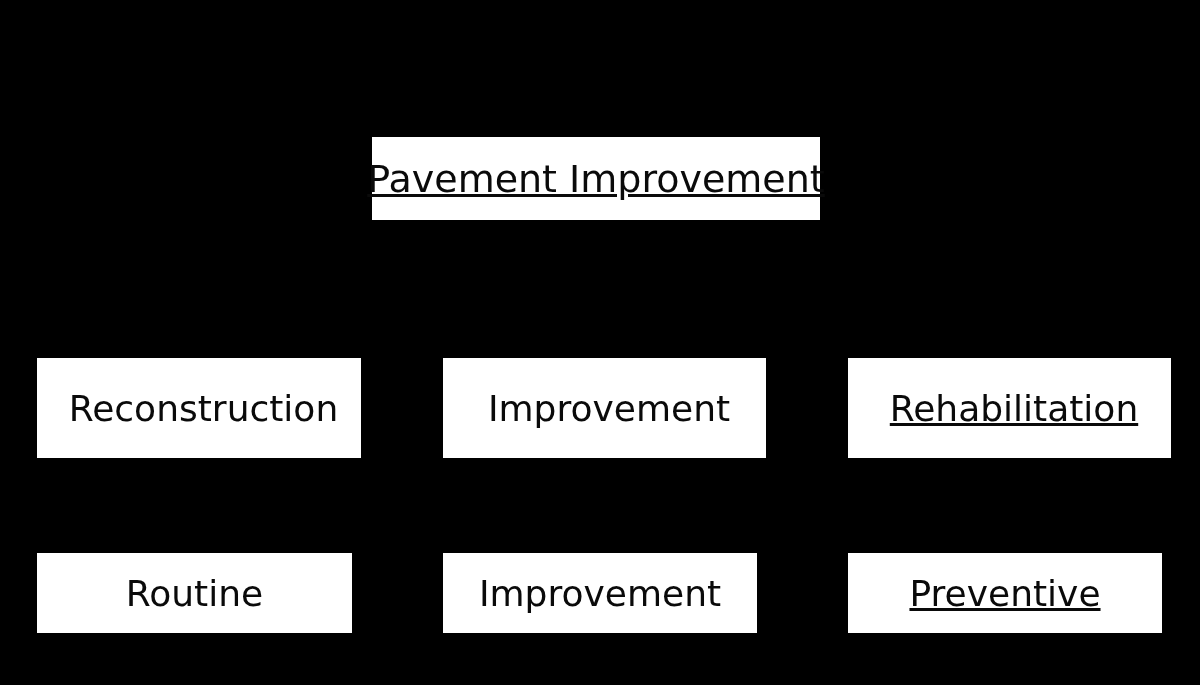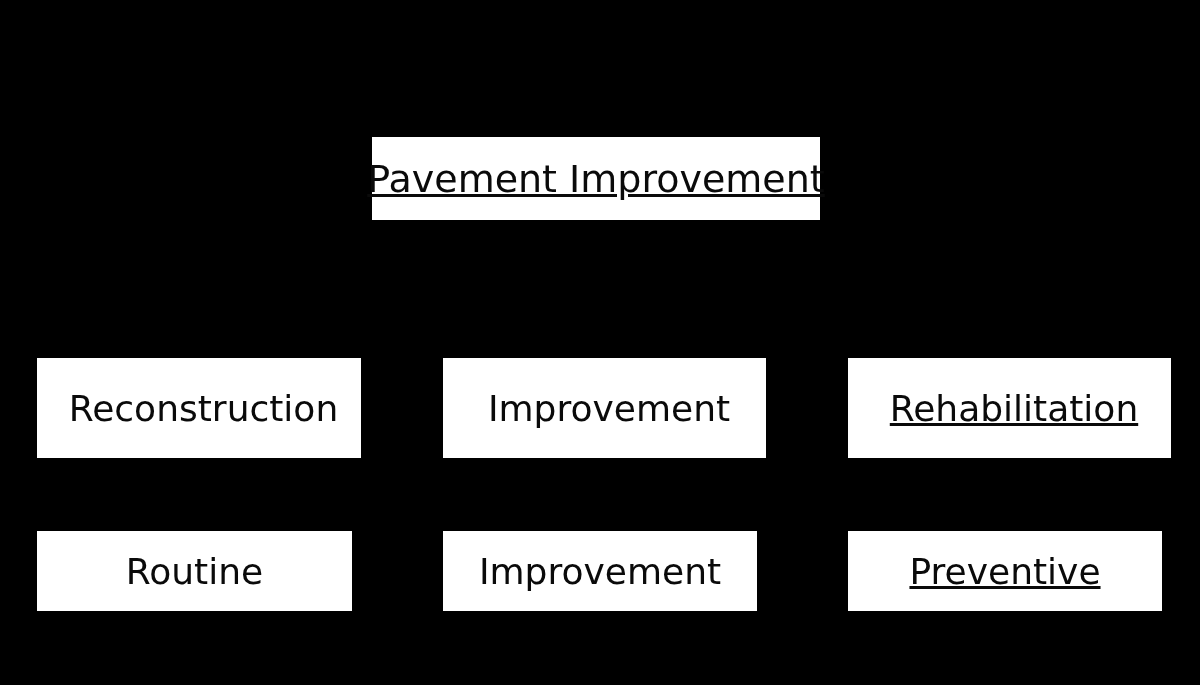--- a/index.html
+++ b/index.html
@@ -43,21 +43,21 @@
     justify-content: center;
     white-space: nowrap;
   }
   .node-root {
     left: 372px; top: 137px;
     width: 448px; height: 83px;
     font-size: 38px;
     text-decoration: underline;
   }
   .row2 { top: 358px; height: 100px; font-size: 36px; padding-left: 9px; }
-  .row3 { top: 531px; height: 80px; font-size: 36px; justify-content: center; }
+  .row3 { top: 553px; height: 80px; font-size: 36px; justify-content: center; }
   .col1 { left: 37px;  width: 315px; }
   .col2 { left: 443px; width: 314px; }
   .col3 { left: 848px; width: 314px; text-decoration: underline; }
 </style>
 </head>
 <body>
 
 <div class="canvas">
 
 

